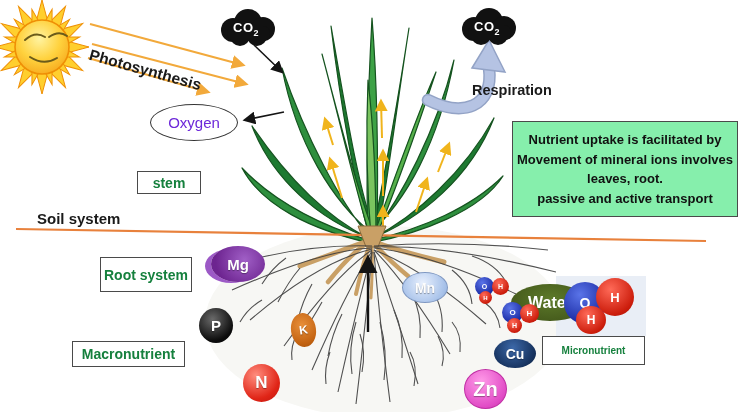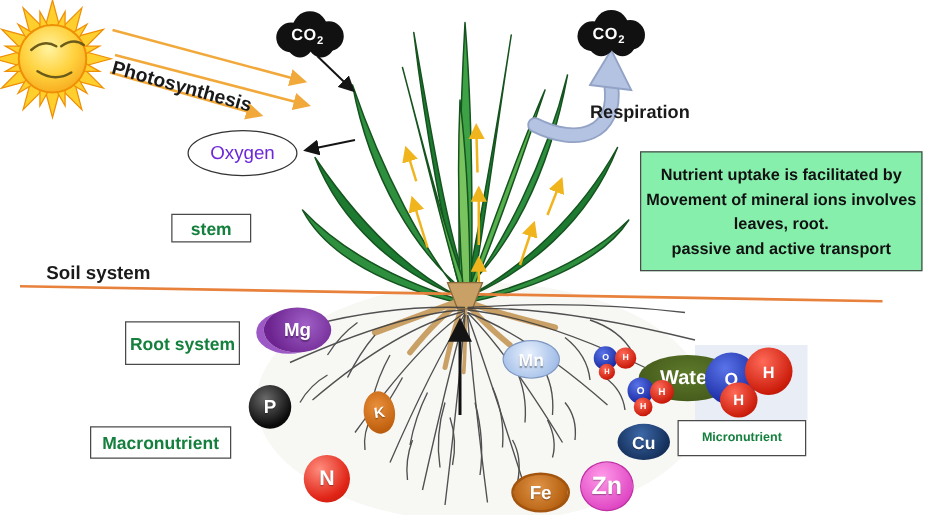--- a/index.html
+++ b/index.html
@@ -251,23 +251,20 @@
     </div>
   <div class="abs ion ion-p" style="left:199px; top:308px; width:34px; height:35px;">
       <span>P</span>
     </div>
   <div class="abs ion ion-k" style="left:291px; top:313px; width:25px; height:34px; transform:rotate(-8deg);">
       <span>K</span>
     </div>
   <div class="abs ion ion-n" style="left:243px; top:364px; width:37px; height:38px;">
       <span>N</span>
     </div>
-  <div class="abs ion ion-fe" style="left:409px; top:378px; width:47px; height:32px;">
-      <span>Fe</span>
-    </div>
   <div class="abs ion ion-zn" style="left:464px; top:369px; width:43px; height:40px;">
       <span>Zn</span>
     </div>
   <div class="abs ion ion-cu" style="left:494px; top:339px; width:42px; height:29px;text-align:right;">
       <span>Cu</span>
     </div>
 
   <div class="abs mol" style="left:473px; top:277px; width:40px; height:28px;">
     <div class="atom atom-o" style="left:2px; top:0; width:19px; height:19px; font-size:7px;">
         <span>O</span>

